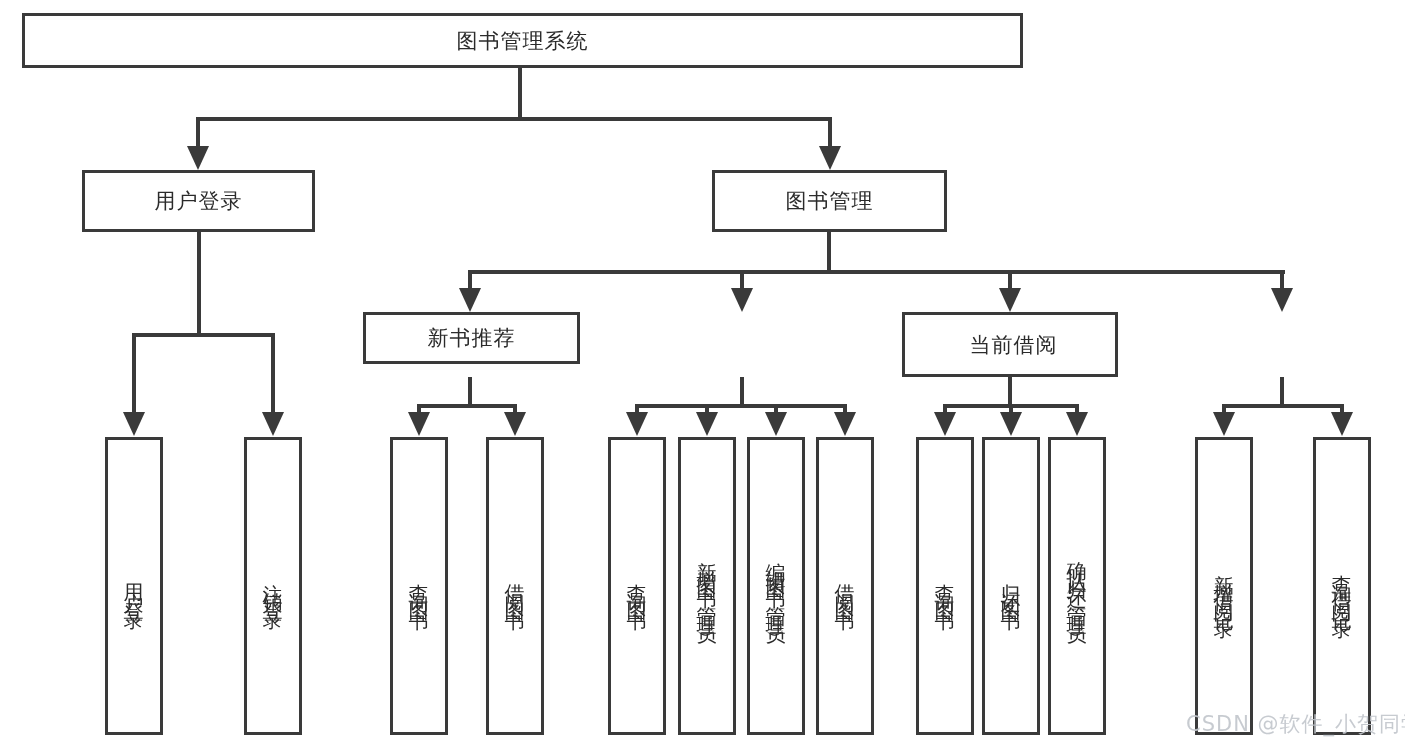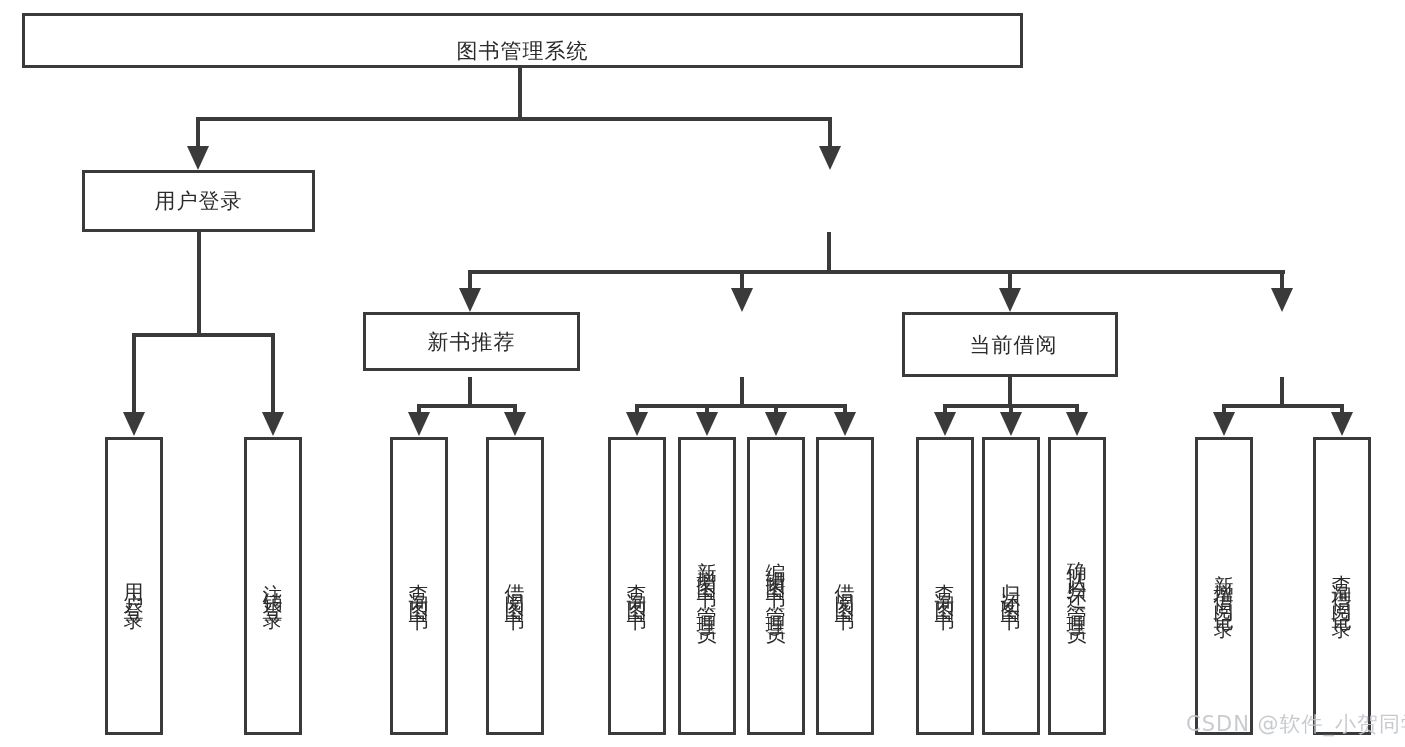--- a/index.html
+++ b/index.html
@@ -56,54 +56,57 @@
     opacity: 0.92;
     z-index: 10;
     white-space: nowrap;
   }
 </style>
 </head>
 <body>
 
 <div id="canvas">
 
-  <div class="box" style="left:22px; top:13px; width:1001px; height:55px;align-items:flex-end;">
+  <div class="box" style="left:22px; top:13px; width:1001px; height:55px;">
     <span class="hlabel">图书管理系统</span>
   </div>
 
   <div class="line" style="left:518px; top:68px; width:4px; height:53px;"></div>
   <div class="line" style="left:196px; top:117px; width:636px; height:4px;"></div>
   <div class="line" style="left:196px; top:117px; width:4px; height:31px;"></div>
   <div class="arrow" style="left:187px; top:146px;"></div>
   <div class="line" style="left:828px; top:117px; width:4px; height:31px;"></div>
   <div class="arrow" style="left:819px; top:146px;"></div>
 
   <div class="box" style="left:82px; top:170px; width:233px; height:62px;">
     <span class="hlabel">用户登录</span>
+  </div>
+  <div class="box" style="left:712px; top:170px; width:235px; height:62px;">
+    <span class="hlabel">图书管理</span>
   </div>
 
   <div class="line" style="left:197px; top:232px; width:4px; height:105px;"></div>
   <div class="line" style="left:132px; top:333px; width:143px; height:4px;"></div>
   <div class="line" style="left:132px; top:333px; width:4px; height:79px;"></div>
   <div class="arrow" style="left:123px; top:412px;"></div>
   <div class="line" style="left:271px; top:333px; width:4px; height:79px;"></div>
   <div class="arrow" style="left:262px; top:412px;"></div>
 
   <div class="line" style="left:827px; top:232px; width:4px; height:42px;"></div>
   <div class="line" style="left:469px; top:270px; width:816px; height:4px;"></div>
   <div class="line" style="left:468px; top:270px; width:4px; height:20px;"></div>
   <div class="arrow" style="left:459px; top:288px;"></div>
   <div class="line" style="left:740px; top:270px; width:4px; height:20px;"></div>
   <div class="arrow" style="left:731px; top:288px;"></div>
   <div class="line" style="left:1008px; top:270px; width:4px; height:20px;"></div>
   <div class="arrow" style="left:999px; top:288px;"></div>
   <div class="line" style="left:1280px; top:270px; width:4px; height:20px;"></div>
   <div class="arrow" style="left:1271px; top:288px;"></div>
 
-  <div class="box" style="left:363px; top:312px; width:217px; height:59px;">
+  <div class="box" style="left:363px; top:312px; width:217px; height:52px;">
     <span class="hlabel">新书推荐</span>
   </div>
   <div class="box" style="left:902px; top:312px; width:216px; height:65px;padding-left:7px;">
     <span class="hlabel">当前借阅</span>
   </div>
 
   <div class="line" style="left:468px; top:377px; width:4px; height:31px;"></div>
   <div class="line" style="left:417px; top:404px; width:100px; height:4px;"></div>
   <div class="line" style="left:417px; top:404px; width:4px; height:10px;"></div>
   <div class="arrow" style="left:408px; top:412px;"></div>

